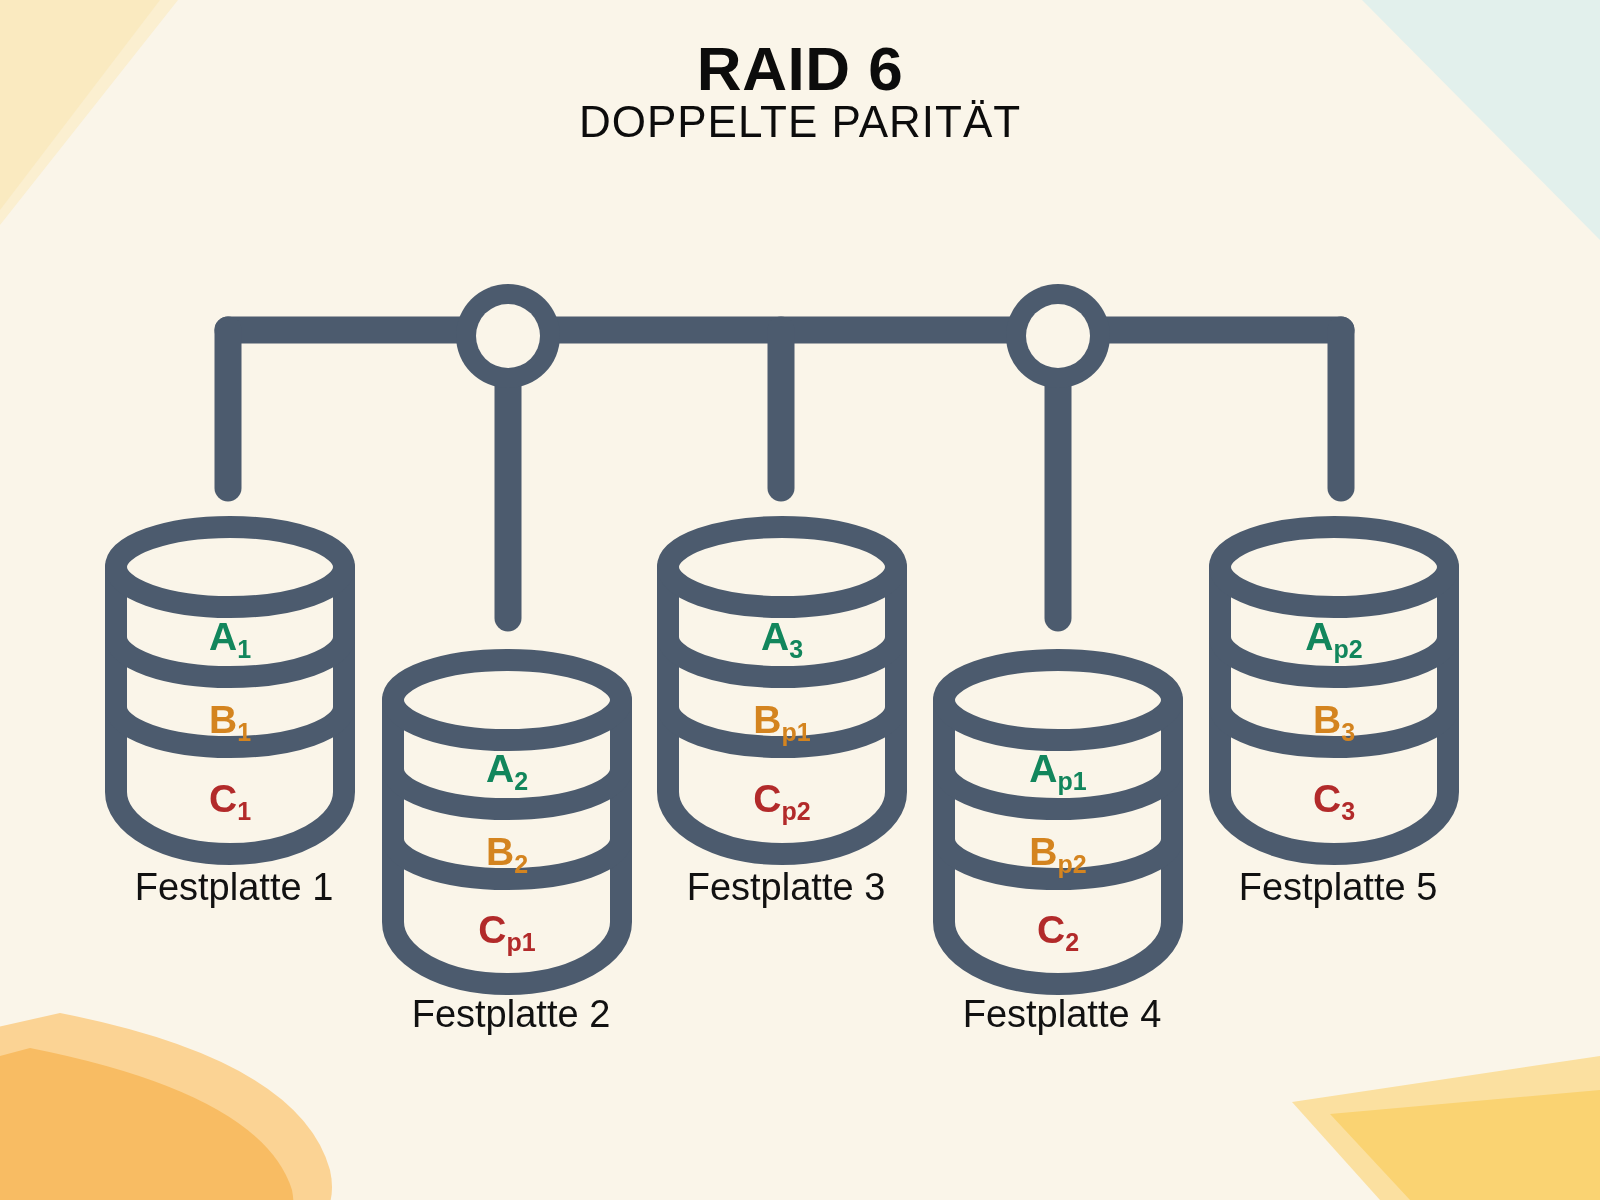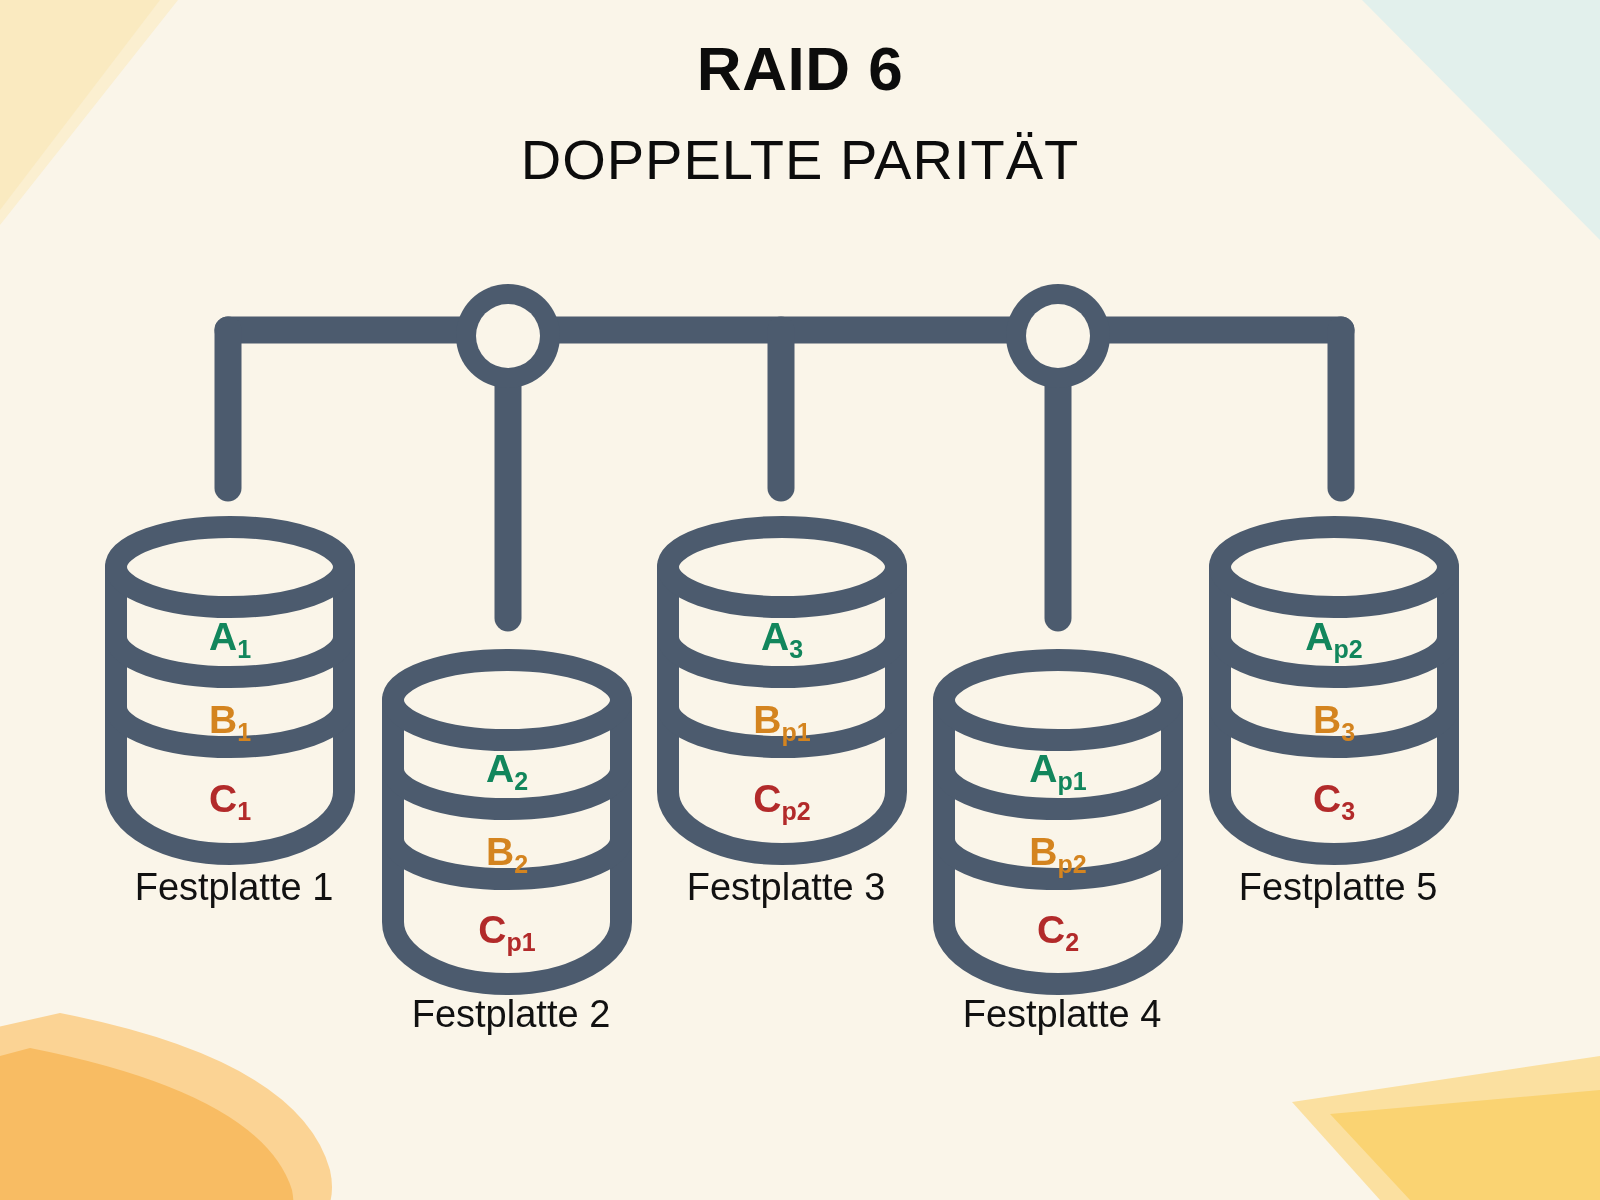--- a/index.html
+++ b/index.html
@@ -37,24 +37,24 @@
   .title-main {
     display: block;
     font-family: "Liberation Sans", sans-serif;
     font-weight: bold;
     font-size: 62px;
     letter-spacing: 0.5px;
     color: #0C0C0C;
   }
   .title-sub {
     display: block;
-    margin-top: 32px;
+    margin-top: 0;
     font-family: "Liberation Sans", sans-serif;
     font-weight: normal;
-    font-size: 56px;
+    font-size: 44px;
     letter-spacing: 1px;
     color: #0C0C0C;
   }
   .disk-caption {
     font-family: "Liberation Sans", sans-serif;
     font-size: 38px;
     fill: #111111;
   }
   .block-label {
     font-family: "Liberation Sans", sans-serif;

